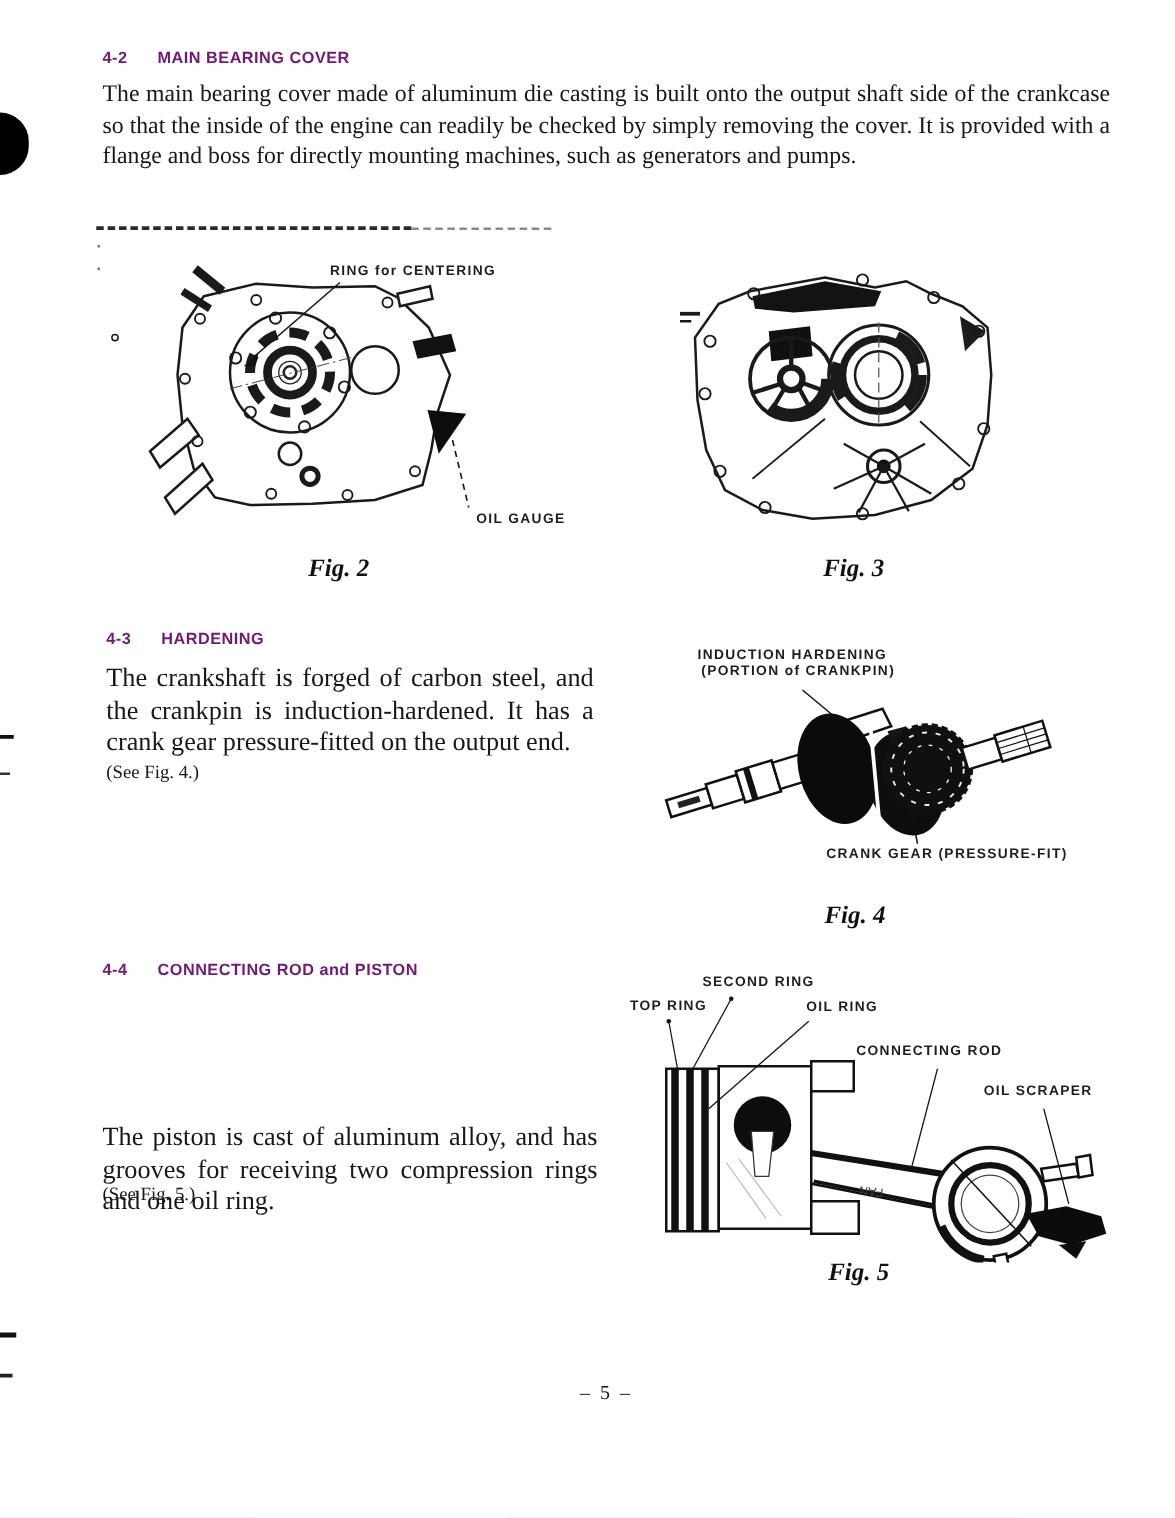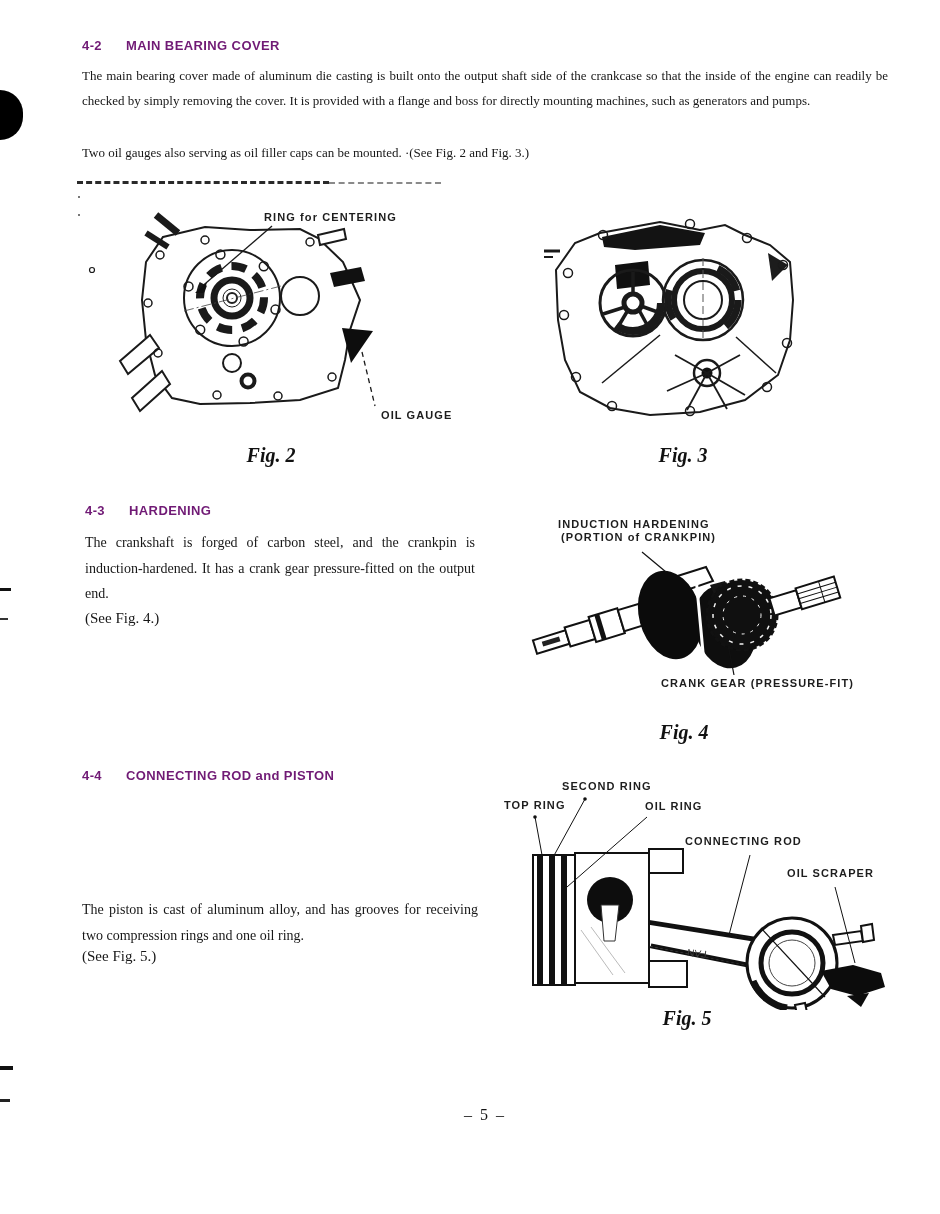--- a/index.html
+++ b/index.html
@@ -1,22 +1,22 @@
 <!DOCTYPE html>
 <html><head>
 <meta charset="utf-8">
 <style>
   html,body{margin:0;padding:0;background:#e8e8e8;}
   .page{position:relative;width:940px;height:1214px;background:#ffffff;overflow:hidden;
         font-family:"Liberation Serif", serif;color:#161616;}
   .heading{position:absolute;font-family:"Liberation Sans", sans-serif;font-weight:bold;
            font-size:13px;letter-spacing:.4px;color:#701a75;white-space:nowrap;}
   .heading .num{margin-right:20px;}
-  .para{position:absolute;font-size:13px;line-height:24.5px;text-align:justify;color:#171717;}
-  .para.narrow{font-size:14px;line-height:25.5px;}
+  .para{position:absolute;font-size:19px;line-height:24.5px;text-align:justify;color:#171717;}
+  .para.narrow{font-size:21px;line-height:25.5px;}
   .note{position:absolute;font-size:15px;color:#171717;white-space:nowrap;}
   .figlabel{position:absolute;font-family:"Liberation Sans", sans-serif;font-weight:bold;
             font-size:11px;letter-spacing:1.1px;color:#1d1d1d;white-space:nowrap;}
   .caption{position:absolute;font-style:italic;font-weight:bold;font-size:20px;color:#111;
            text-align:center;}
   .pagenum{position:absolute;left:415px;top:1106px;width:140px;text-align:center;
            font-size:16px;color:#141414;letter-spacing:2px;}
   .punch{position:absolute;left:0;top:90px;width:23px;height:50px;background:#000;
          border-radius:0 25px 25px 0;}
   .dashmark{position:absolute;background:#111;}
@@ -37,21 +37,20 @@
   <div class="dashmark" style="left:0;top:1066px;width:13px;height:4px;"></div>
   <div class="dashmark" style="left:0;top:1099px;width:10px;height:3px;background:#222;"></div>
   <div class="dashmark" style="left:78px;top:196px;width:2px;height:2px;background:#777;"></div>
   <div class="dashmark" style="left:78px;top:214px;width:2px;height:2px;background:#777;"></div>
 
   <div class="heading" style="left:82px;top:38px;">
     <span class="num">4-2</span>
     <span>MAIN BEARING COVER</span>
   </div>
   <div class="para" style="left:82px;top:64px;width:806px;">The main bearing cover made of aluminum die casting is built onto the output shaft side of the crankcase so that the inside of the engine can readily be checked by simply removing the cover. It is provided with a flange and boss for directly mounting machines, such as generators and pumps.</div>
-  <div class="para" style="left:82px;top:141px;width:806px;text-align:left;">Two oil gauges also serving as oil filler caps can be mounted. ·(See Fig. 2 and Fig. 3.)</div>
 
   <svg class="svgfig" style="left:80px;top:185px;" width="390" height="285" viewBox="0 0 390 285">
     <g stroke="#1a1a1a" fill="none" stroke-width="2">
       <path d="M83,52 L125,42 L170,45 L220,44 L238,53 L263,77 L272,97 L280,115 L270,145 L265,175 L258,203 L220,215 L170,218 L120,219 L92,213 L75,190 L66,155 L62,115 L66,77 Z" fill="#fff"></path>
       <path d="M70,150 L40,176 L48,189 L79,163 Z" fill="#fff"></path>
       <path d="M82,186 L52,213 L60,226 L90,199 Z" fill="#fff"></path>
       <line x1="98" y1="48" x2="76" y2="30" stroke-width="7"></line>
       <line x1="88" y1="62" x2="66" y2="48" stroke-width="6"></line>
       <path d="M238,50 L264,44 L266,54 L240,60 Z" fill="#fff"></path>
       <circle cx="152" cy="113" r="48"></circle>

